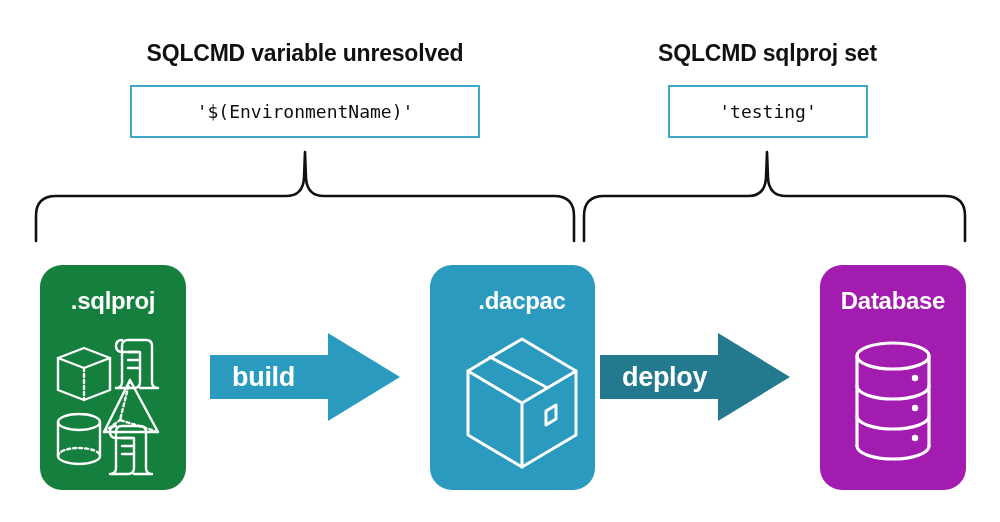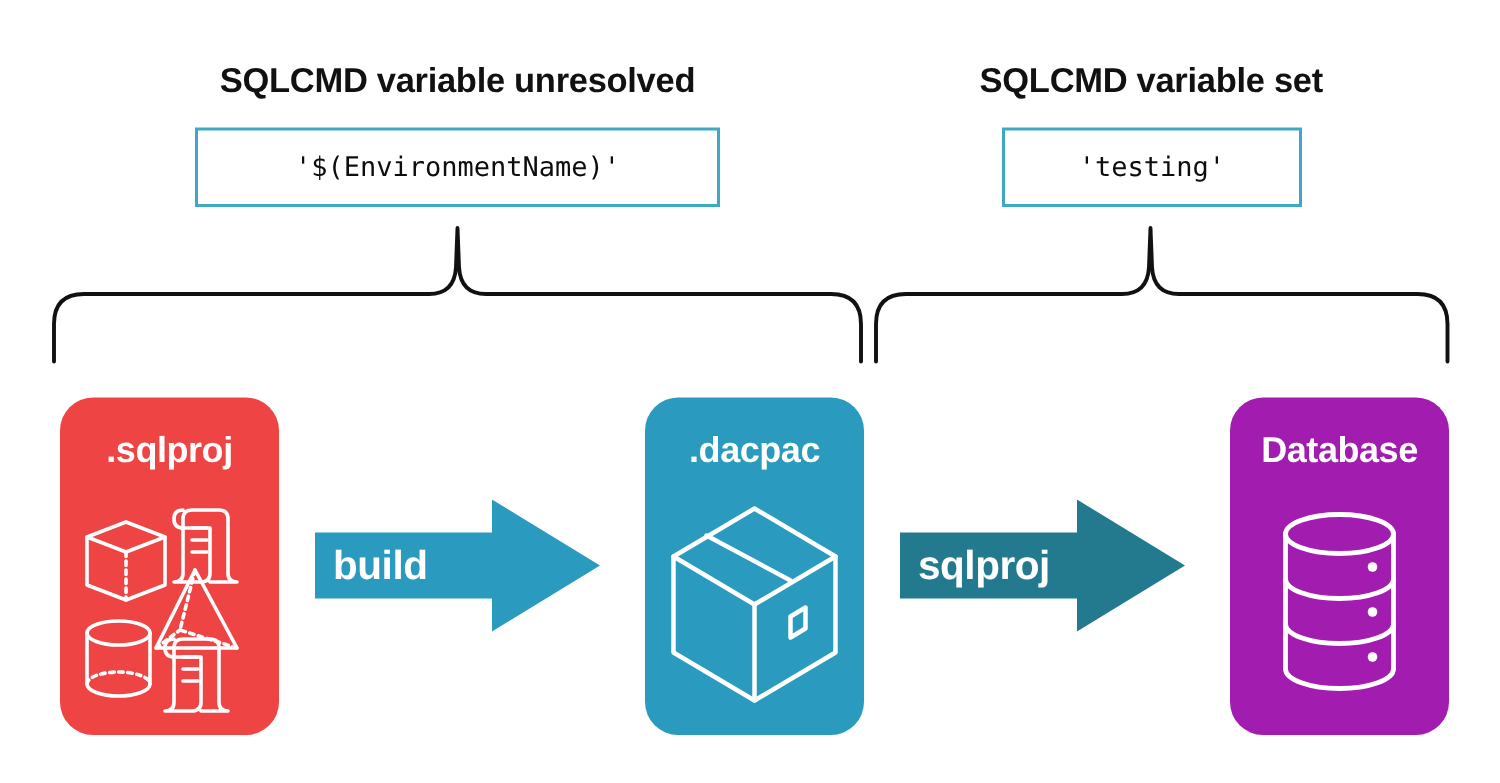--- a/index.html
+++ b/index.html
@@ -80,54 +80,54 @@
     letter-spacing: -0.3px;
     white-space: nowrap;
   }
   .box-art {
     flex: 1;
     display: flex;
     align-items: center;
     justify-content: center;
     width: 100%;
   }
-  #box-sqlproj  { left: 40px;  background: #ef4444; }
-  #box-dacpac   { left: 430px; background: #2A9BBF; }
+  #box-sqlproj  { left: 40px;  background: #15803d; }
+  #box-dacpac   { left: 430px; background: #2A9BBF; padding-left: 19px; }
   #box-database { left: 820px; background: #a21caf; }
 
   
   .arrow {
     position: absolute;
     top: 333px;
     width: 190px;
     height: 88px;
     display: flex;
     align-items: center;
   }
   .arrow svg { position: absolute; left: 0; top: 0; }
   .arrow .arrow-label {
     position: relative;
     font-family: "Liberation Sans", sans-serif;
     font-weight: bold;
     font-size: 27px;
     color: #ffffff;
     letter-spacing: -0.3px;
-    margin-left: 12px;
+    margin-left: 22px;
     white-space: nowrap;
   }
   #arrow-build  { left: 210px; }
   #arrow-deploy { left: 600px; }
 </style>
 </head>
 <body>
 
 <div id="stage">
 
   <div class="group-title" id="title-left">SQLCMD variable unresolved</div>
-  <div class="group-title" id="title-right">SQLCMD variable set</div>
+  <div class="group-title" id="title-right">SQLCMD sqlproj set</div>
 
   <div class="code-box" id="code-left">'$(EnvironmentName)'</div>
   <div class="code-box" id="code-right">'testing'</div>
 
   <svg id="braces" viewBox="0 0 1000 522">
 
     <path d="M 36,241
              L 36,216
              Q 36,196 56,196
              L 286,196
@@ -212,21 +212,21 @@
 
         <path d="M 86,78 L 96,72 L 96,86 L 86,92 Z"></path>
       </svg>
     </div>
   </div>
 
   <div class="arrow" id="arrow-deploy">
     <svg width="190" height="88" viewBox="0 0 190 88">
       <path d="M 0,22 L 118,22 L 118,0 L 190,44 L 118,88 L 118,66 L 0,66 Z" fill="#237A8E"></path>
     </svg>
-    <span class="arrow-label">sqlproj</span>
+    <span class="arrow-label">deploy</span>
   </div>
 
   <div class="stage-box" id="box-database">
     <div class="box-label">Database</div>
     <div class="box-art">
       <svg width="96" height="130" viewBox="0 0 96 130" fill="none" stroke="#ffffff" stroke-width="3.2" stroke-linecap="round" stroke-linejoin="round">
         <ellipse cx="48" cy="18" rx="36" ry="13"></ellipse>
         <path d="M 12,18 L 12,108"></path>
         <path d="M 84,18 L 84,108"></path>
         <path d="M 12,108 a 36,13 0 0 0 72,0"></path>

